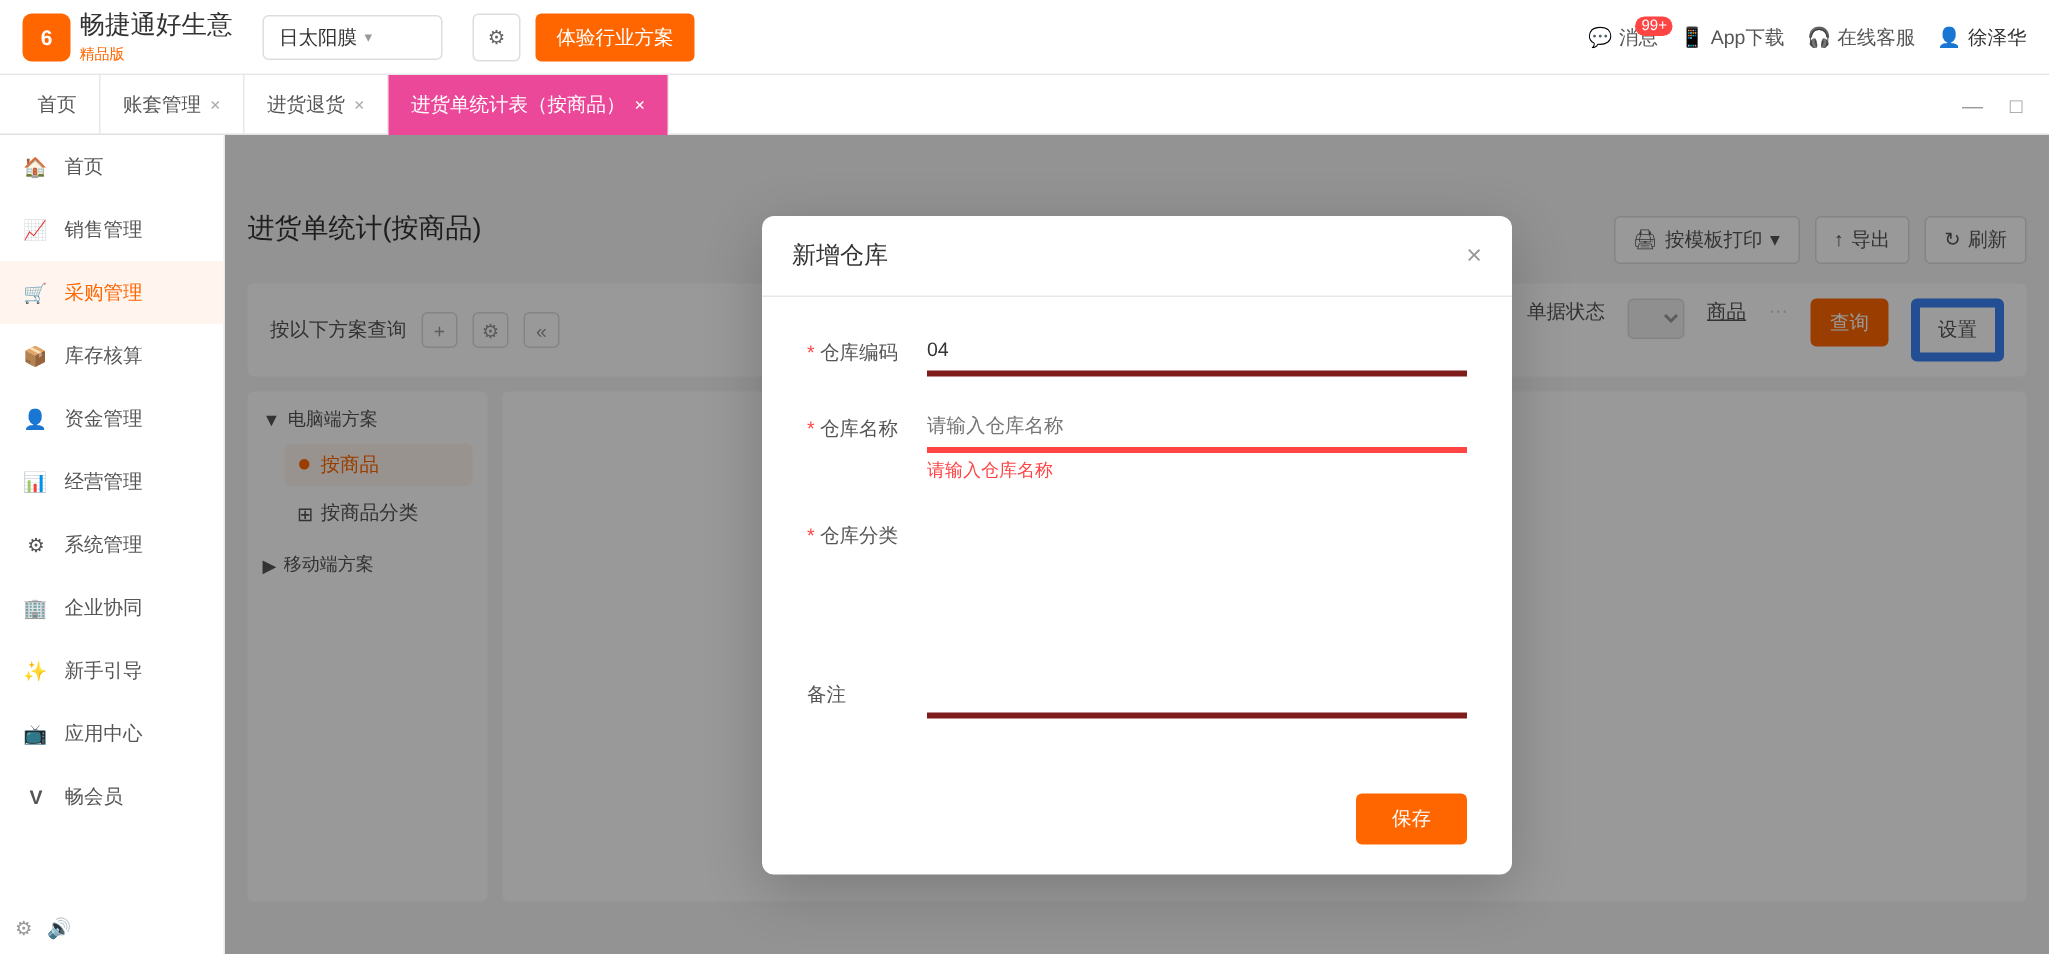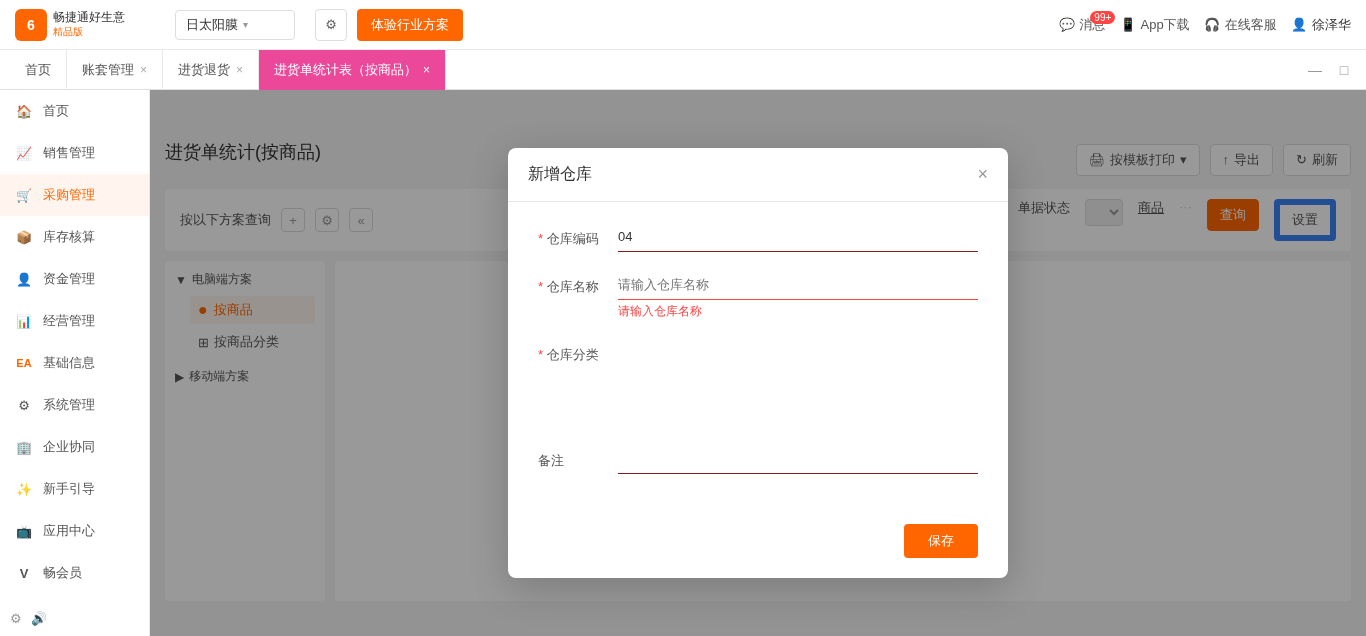--- a/index.html
+++ b/index.html
@@ -21,21 +21,21 @@
       align-items: center;
       gap: 6px;
     }
     .logo-icon {
       width: 32px; height: 32px;
       background: #ff6600;
       border-radius: 6px;
       display: flex; align-items: center; justify-content: center;
       color: #fff; font-weight: bold; font-size: 14px;
     }
-    .logo-text { font-size: 12px; color: #333; line-height: 1.3; }
+    .logo-text { font-size: 17px; color: #333; line-height: 1.3; }
     .logo-sub { font-size: 10px; color: #ff6600; }
     .store-selector {
       display: flex; align-items: center; gap: 5px;
       border: 1px solid #ddd; border-radius: 4px;
       padding: 5px 10px; cursor: pointer; min-width: 120px;
     }
     .store-name { color: #333; }
     .chevron { color: #999; font-size: 10px; }
     .header-middle { display: flex; align-items: center; gap: 10px; margin-left: 10px; }
     .settings-btn {
@@ -118,21 +118,21 @@
       padding: 16px 20px; border-bottom: 1px solid #e8e8e8;
     }
     .dialog-title { font-size: 16px; color: #333; font-weight: 500; }
     .dialog-close { cursor: pointer; color: #999; font-size: 18px; }
     .dialog-body { padding: 20px 30px; }
     .form-row { display: flex; align-items: flex-start; margin-bottom: 18px; }
     .form-label { width: 80px; color: #555; font-size: 13px; padding-top: 8px; flex-shrink: 0; }
     .form-label.required::before { content: '* '; color: #ff4444; }
     .form-input-wrap { flex: 1; position: relative; }
     .form-input {
-      width: 100%; border: none; border-bottom: 1px solid #7f1d1d;
+      width: 100%; border: none; border-bottom: 4px solid #7f1d1d;
       padding: 7px 0; font-size: 13px; color: #333; outline: none;
       background: transparent;
     }
     .form-input.error { border-bottom-color: #ff4444; }
     .error-msg { color: #ff4444; font-size: 12px; margin-top: 3px; }
     .category-input-wrap { display: flex; align-items: center; border-bottom: 1px solid #ddd; }
     .category-input { flex: 1; border: none; outline: none; padding: 7px 0; font-size: 13px; background: transparent; }
     .expand-icon { color: #ff6600; cursor: pointer; padding: 5px; }
 
     
@@ -251,24 +251,20 @@
       <span class="sidebar-icon">📦</span>
       <span>库存核算</span>
     </div>
     <div class="sidebar-item">
       <span class="sidebar-icon">👤</span>
       <span>资金管理</span>
     </div>
     <div class="sidebar-item">
       <span class="sidebar-icon">📊</span>
       <span>经营管理</span>
-    </div>
-    <div class="sidebar-item">
-      <span class="sidebar-icon" style="font-size:11px;font-weight:bold;color:#ff6600;">EA</span>
-      <span>基础信息</span>
     </div>
     <div class="sidebar-item">
       <span class="sidebar-icon">⚙</span>
       <span>系统管理</span>
     </div>
     <div class="sidebar-item">
       <span class="sidebar-icon">🏢</span>
       <span>企业协同</span>
     </div>
     <div class="sidebar-item">

